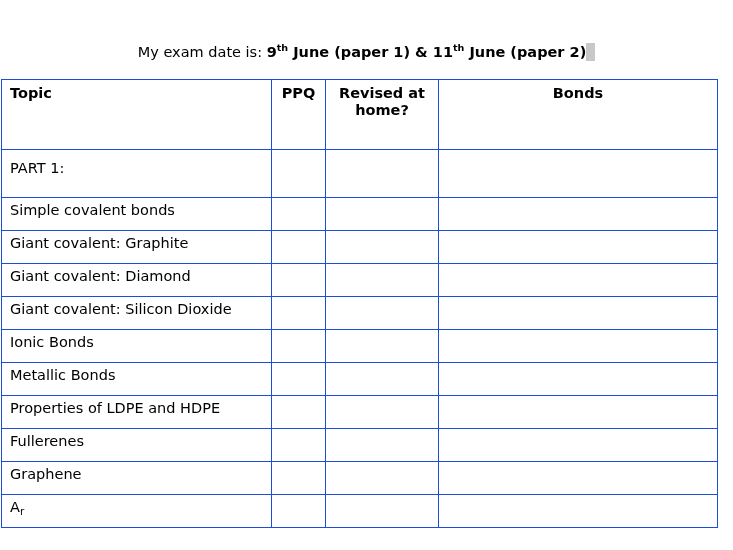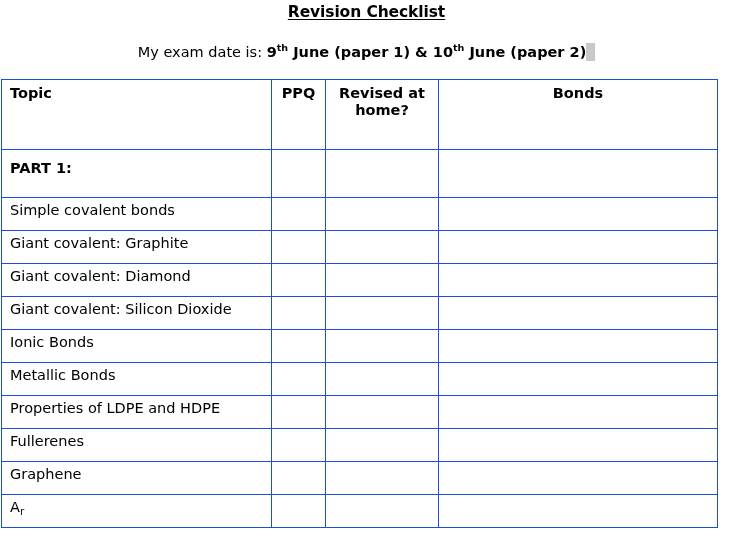--- a/index.html
+++ b/index.html
@@ -109,21 +109,21 @@
   th.h-notes {
     text-align: center;
     padding: 5px 3px 0 3px;
   }
 
   
   tr.section-row td {
     height: 37px;
   }
   tr.section-row td.topic-cell {
-    font-weight: bold;
+    font-weight: normal;
     padding: 10px 0 0 8px;
   }
 
   
   tr.topic-row td {
     height: 28px;
   }
   tr.topic-row td.topic-cell {
     padding: 4px 0 0 8px;
     font-weight: normal;
@@ -136,27 +136,24 @@
   }
 
   
   td.empty-cell { }
 </style>
 </head>
 <body>
 
 <div class="page">
 
-  <div class="doc-title">
-    <span>Revision Checklist</span>
-  </div>
 
   <div class="exam-line">
     <span class="exam-label">My exam date is:</span>
-    <span class="exam-value"><span>9</span><sup>th</sup><span> June (paper 1) &amp; </span><span>10</span><sup>th</sup><span> June (paper 2)</span></span><span class="text-cursor-highlight"></span>
+    <span class="exam-value"><span>9</span><sup>th</sup><span> June (paper 1) &amp; </span><span>11</span><sup>th</sup><span> June (paper 2)</span></span><span class="text-cursor-highlight"></span>
   </div>
 
   <table class="checklist-table">
     <colgroup>
       <col class="c-topic">
       <col class="c-ppq">
       <col class="c-rev">
       <col class="c-notes">
     </colgroup>
     <thead>

